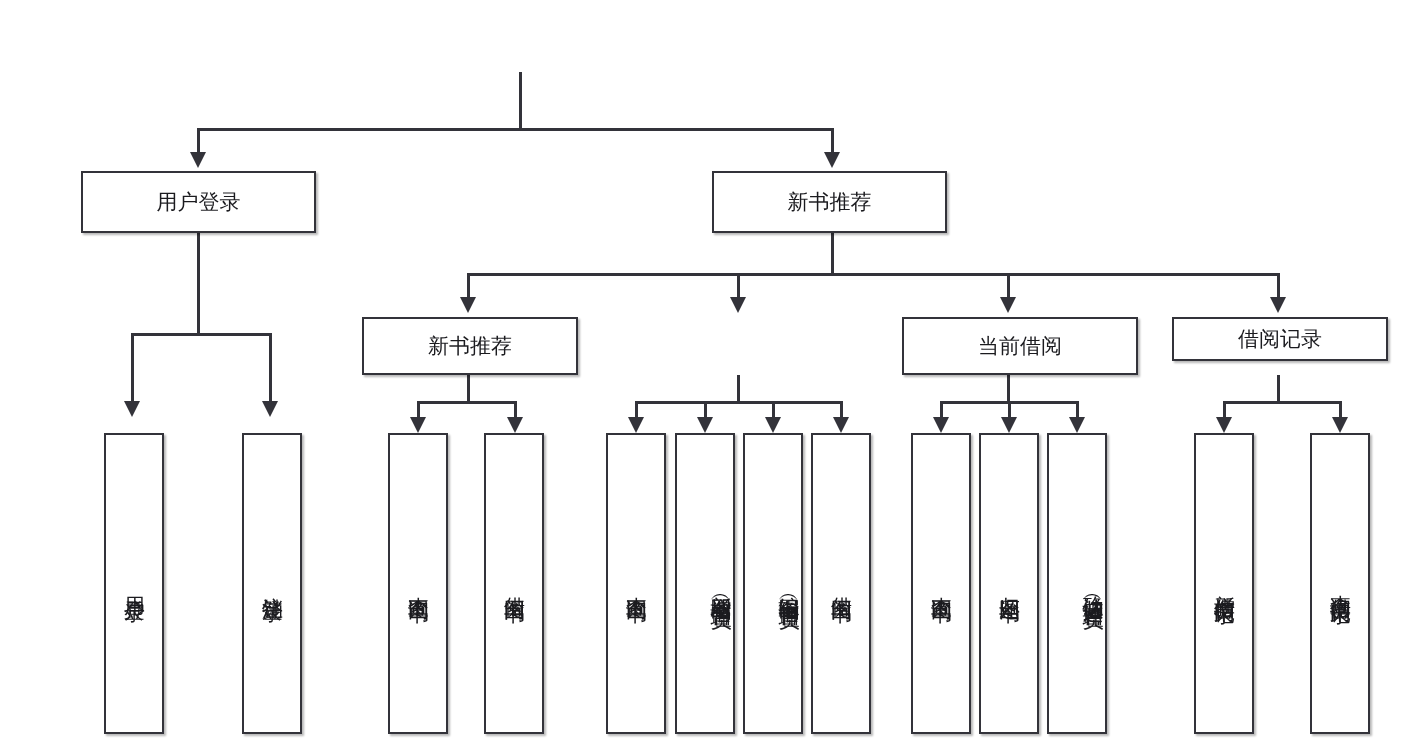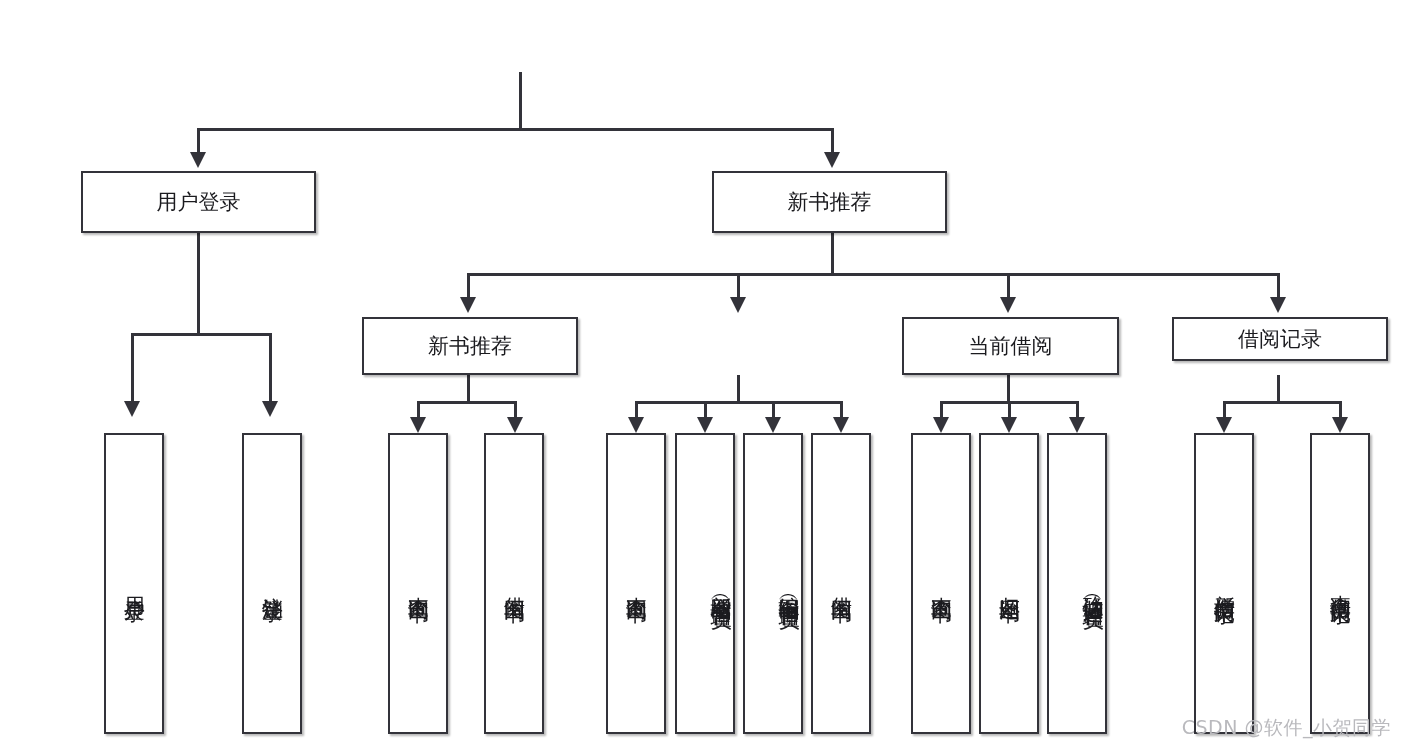--- a/index.html
+++ b/index.html
@@ -141,21 +141,21 @@
   <div class="node h" style="left:81px; top:171px; width:235px; height:62px;">
     <span>用户登录</span>
   </div>
   <div class="node h" style="left:712px; top:171px; width:235px; height:62px;">
     <span>新书推荐</span>
   </div>
 
   <div class="node h" style="left:362px; top:317px; width:216px; height:58px;">
     <span>新书推荐</span>
   </div>
-  <div class="node h" style="left:902px; top:317px; width:217px; height:58px;">
+  <div class="node h" style="left:902px; top:317px; width:236px; height:58px;">
     <span>当前借阅</span>
   </div>
   <div class="node h" style="left:1172px; top:317px; width:216px; height:44px;">
     <span>借阅记录</span>
   </div>
 
   <div class="node leaf center" style="left:104px; top:433px; width:60px; height:301px;">
     <span>用户登录</span>
   </div>
   <div class="node leaf center" style="left:242px; top:433px; width:60px; height:301px;">
@@ -192,14 +192,13 @@
     <span>确认归还（管理员）</span>
   </div>
 
   <div class="node leaf center" style="left:1194px; top:433px; width:60px; height:301px;">
     <span>新增借阅记录</span>
   </div>
   <div class="node leaf center" style="left:1310px; top:433px; width:60px; height:301px;">
     <span>查询借阅记录</span>
   </div>
 
-  <div id="watermark">CSDN @软件_小贺同学</div>
 </div>
 
 </body></html>

